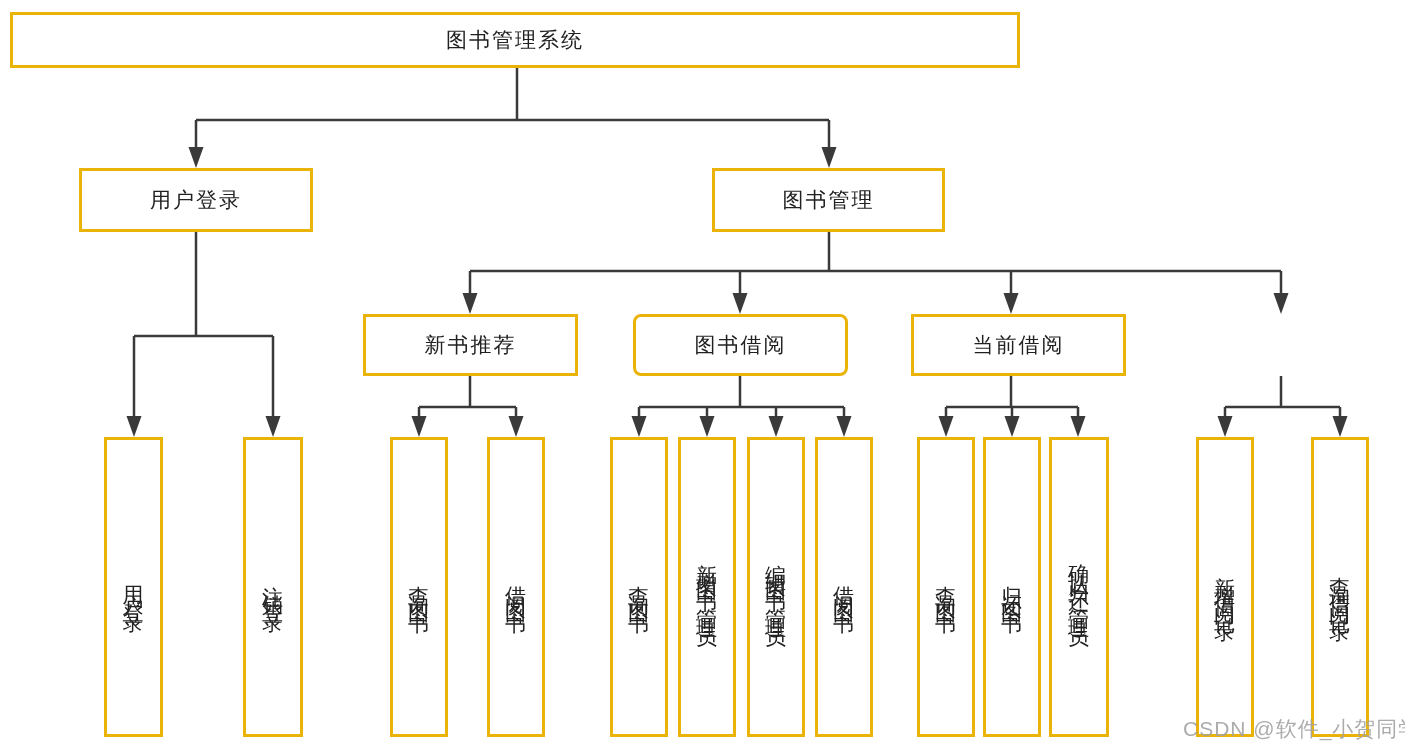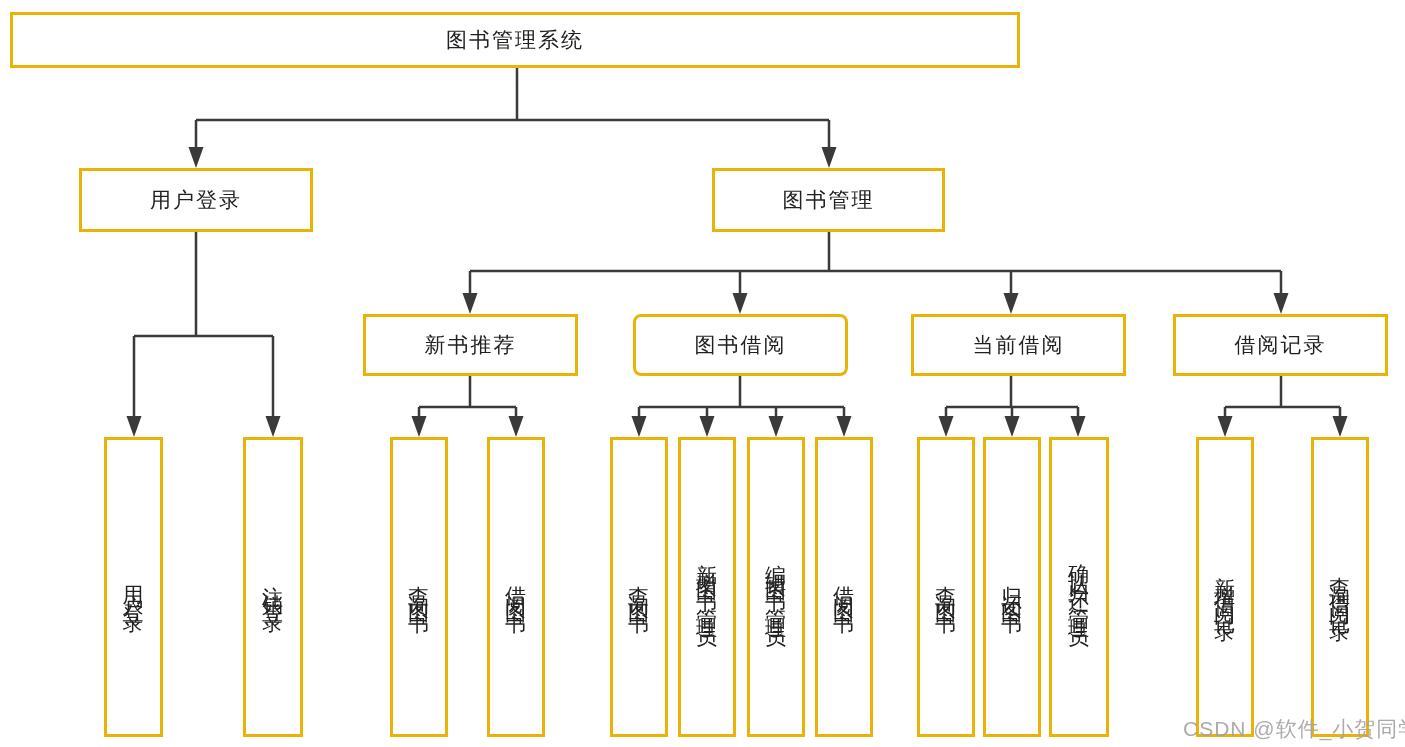--- a/index.html
+++ b/index.html
@@ -136,23 +136,20 @@
 
   <div class="box l3-box" style="left:363px;">
     <span class="h-label">新书推荐</span>
   </div>
   <div class="box l3-box" style="left:633px;border-radius:8px;">
     <span class="h-label">图书借阅</span>
   </div>
   <div class="box l3-box" style="left:903px;margin-left:8px;">
     <span class="h-label">当前借阅</span>
   </div>
-  <div class="box l3-box" style="left:1173px;">
-    <span class="h-label">借阅记录</span>
-  </div>
 
   <div class="box leaf-box" style="left:104px;">
     <span class="v-text">用户登录</span>
   </div>
   <div class="box leaf-box" style="left:243px; width:60px;">
     <span class="v-text">注销登录</span>
   </div>
 
   <div class="box leaf-box" style="left:390px; width:58px;">
     <span class="v-text">查询图书</span>

